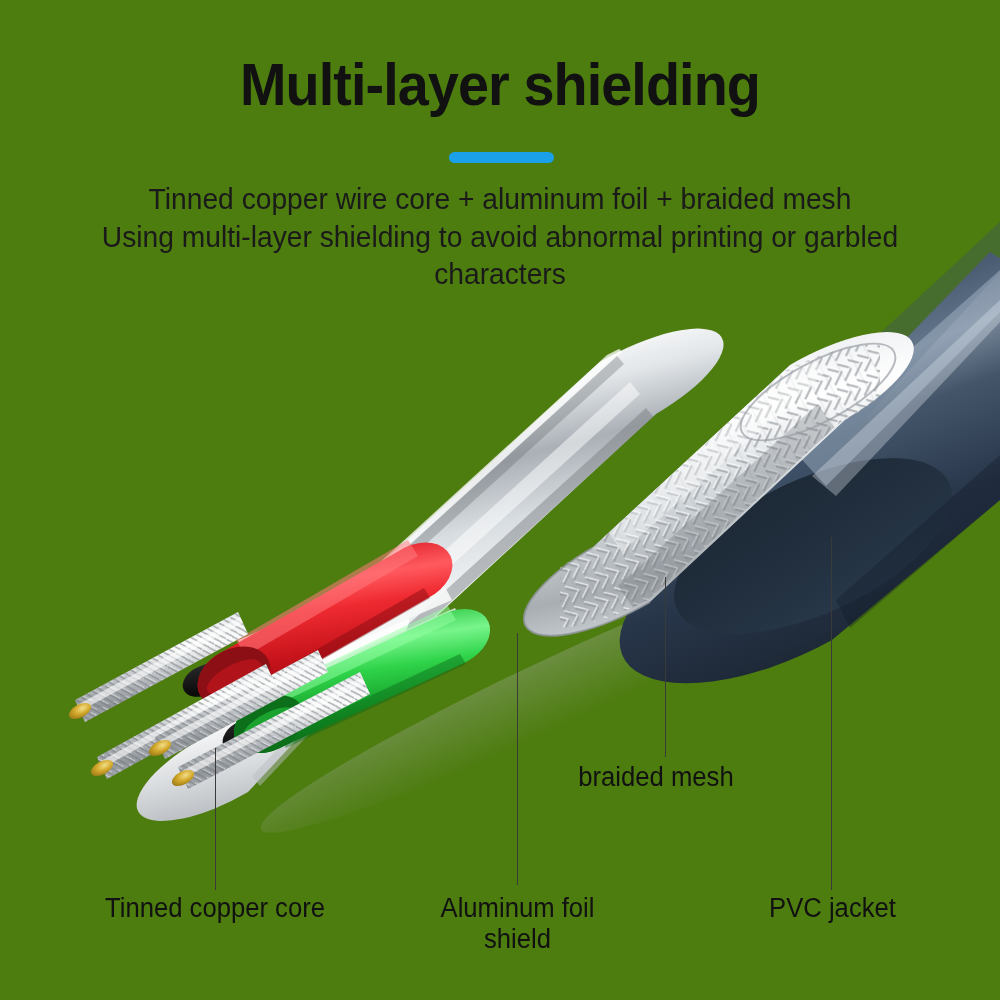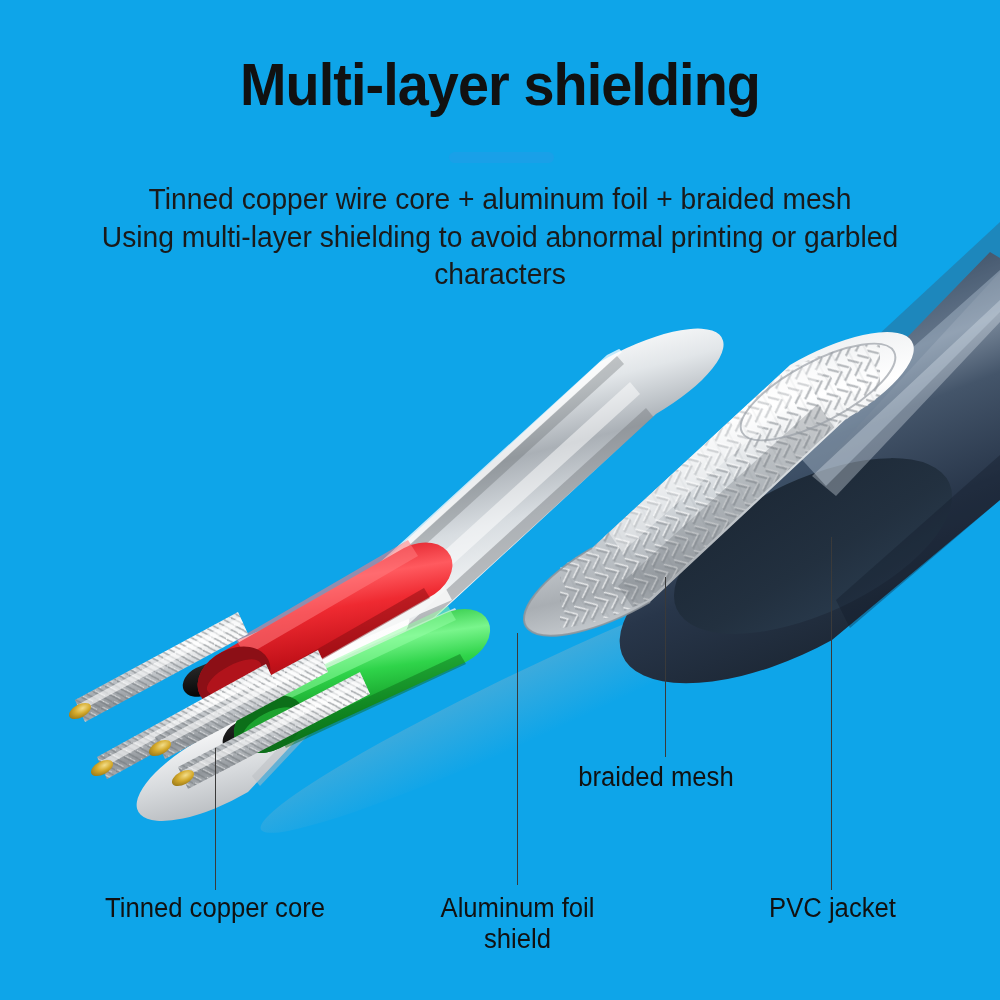--- a/index.html
+++ b/index.html
@@ -55,21 +55,21 @@
   #leader-foil{left:517px;top:633px;height:252px;}
   #leader-braided{left:665px;top:577px;height:180px;}
   #leader-pvc{left:831px;top:537px;height:353px;}
 
   
   #cable-svg{position:absolute;left:0;top:0;width:1000px;height:1000px;}
 </style>
 </head>
 <body style="background: rgb(238, 238, 238);">
 
-<div id="stage" style="background: #0ea5e9;">
+<div id="stage" style="background: #4d7c0f;">
 
   <svg id="cable-svg" viewBox="0 0 1000 1000">
     <defs>
 
       <linearGradient id="gPvc" x1="0" y1="0" x2="0.35" y2="1">
         <stop offset="0%" stop-color="#2b3b4c"></stop>
         <stop offset="22%" stop-color="#32445a"></stop>
         <stop offset="44%" stop-color="#7b8a9c"></stop>
         <stop offset="56%" stop-color="#44556a"></stop>
         <stop offset="78%" stop-color="#28364a"></stop>

